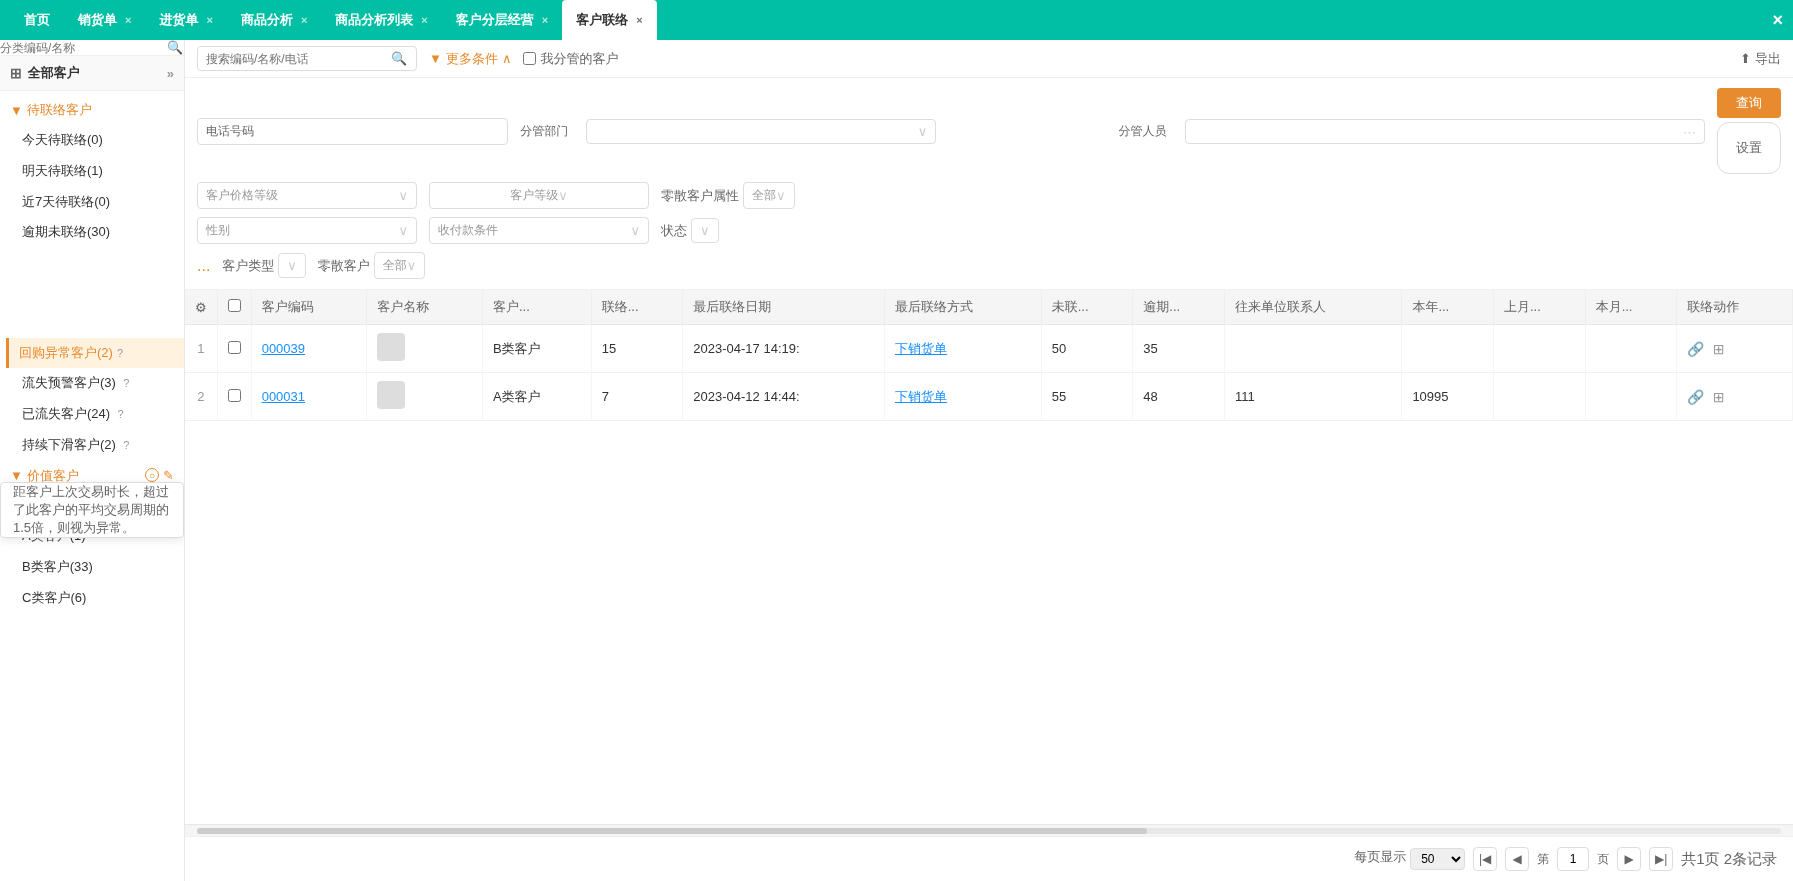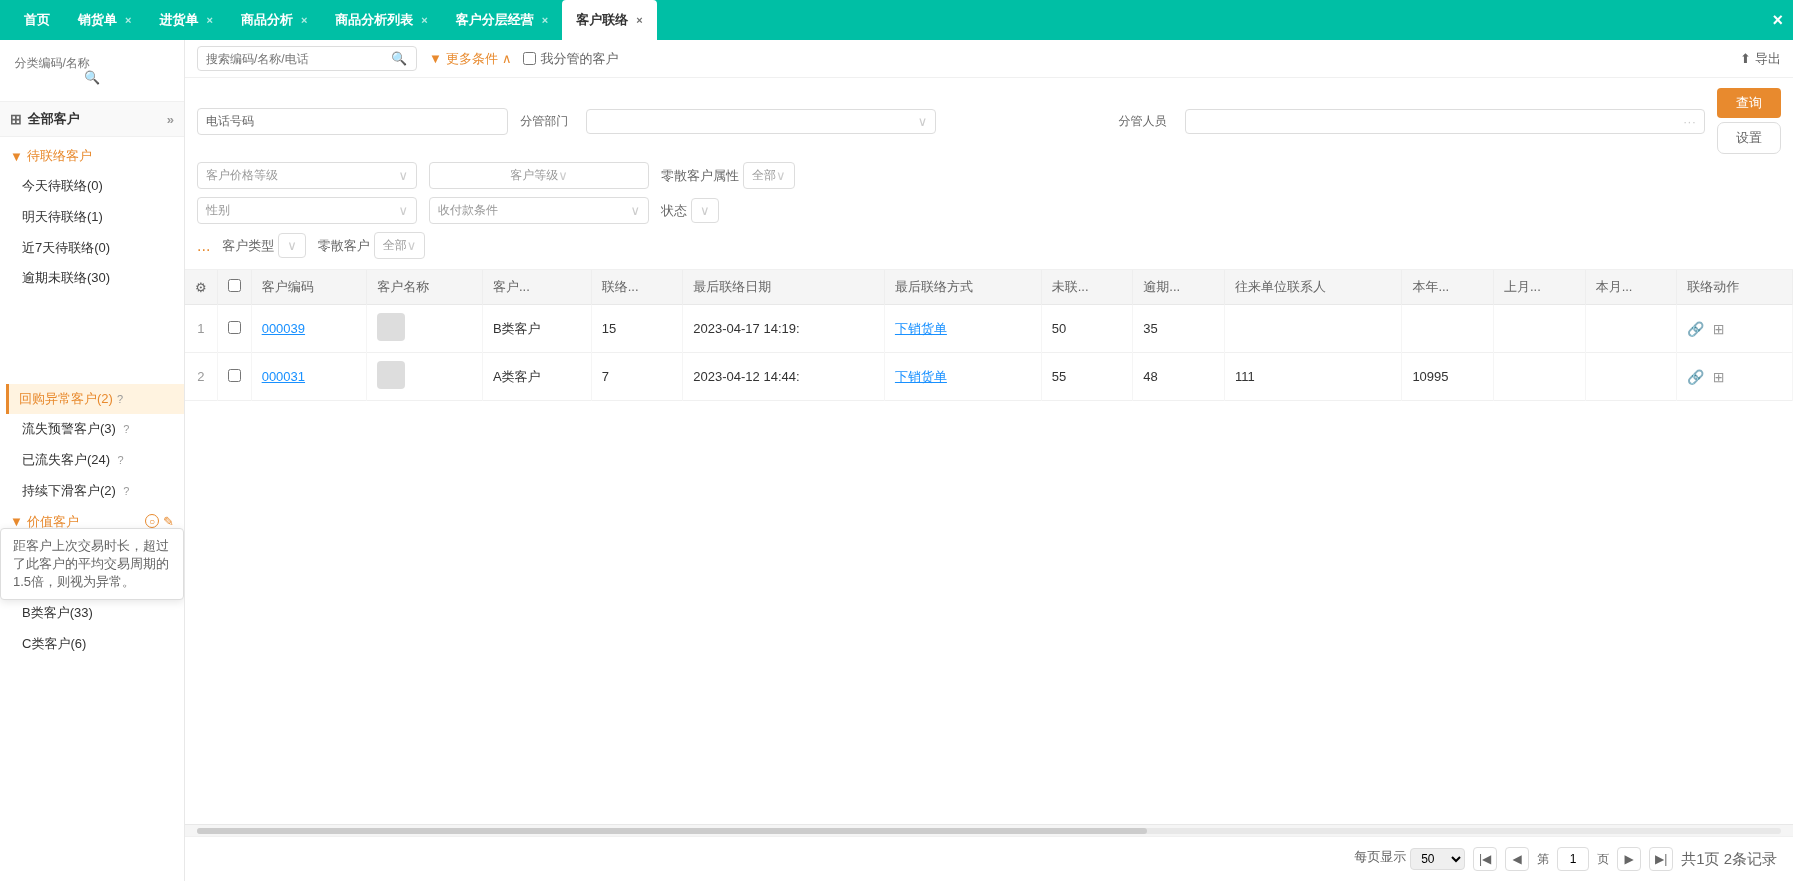--- a/index.html
+++ b/index.html
@@ -28,23 +28,22 @@
 
     
     .main-layout { display: flex; height: calc(881px - 40px); }
 
     
     .sidebar {
       width: 185px; background: white; border-right: 1px solid #e8e8e8;
       display: flex; flex-direction: column; overflow: hidden;
     }
     .sidebar-search {
-      display: flex; align-items: center; padding: 16px;
+      display: flex; align-items: center; padding: 0;
       border-bottom: 1px solid #f0f0f0;
-      flex-direction: column;
     }
     .sidebar-search input {
       flex: 1; border: none; outline: none; font-size: 12px; color: #999;
     }
     .sidebar-search .search-icon { color: #ccc; }
 
     .sidebar-title {
       display: flex; align-items: center; justify-content: space-between;
       padding: 8px 10px; font-weight: bold; color: #333; font-size: 13px;
       background: #f9f9f9; border-bottom: 1px solid #f0f0f0;
@@ -124,22 +123,22 @@
     .filter-select .sel-label { color: #999; font-size: 12px; }
     .filter-select .arr { color: #ccc; }
 
     .filter-inline { display: flex; align-items: center; gap: 4px; font-size: 12px; color: #666; }
 
     .btn-query {
       background: #e88a2e; color: white; border: none; border-radius: 4px;
       padding: 6px 18px; cursor: pointer; font-size: 13px;
     }
     .btn-setting {
-      background: white; color: #666; border: 1px solid #ddd; border-radius: 7px;
-      padding: 6px 18px; cursor: pointer; font-size: 13px;
+      background: white; color: #666; border: 1px solid #ddd; border-radius: 12px;
+      padding: 16px 18px; cursor: pointer; font-size: 13px;
     }
 
     .filter-ellipsis { color: #e88a2e; cursor: pointer; font-size: 16px; }
 
     
     .table-section { flex: 1; overflow: auto; }
     table { width: 100%; border-collapse: collapse; }
     thead tr { background: #f5f5f5; border-bottom: 1px solid #e8e8e8; }
     thead th {
       padding: 8px 10px; font-size: 12px; color: #666; font-weight: normal;
@@ -194,21 +193,21 @@
     .pag-input {
       width: 32px; height: 24px; border: 1px solid #ddd; border-radius: 4px;
       text-align: center; font-size: 12px;
     }
     .pag-total { color: #666; font-size: 15px; }
 
     
     .tooltip-box {
       position: absolute; left: 0; top: 230px;
       background: white; border: 1px solid #ddd; border-radius: 4px;
-      padding: 8px 12px; font-size: 12px; color: #666;
+      padding: 0 12px; font-size: 12px; color: #666;
       box-shadow: 0 2px 8px rgba(0,0,0,0.1); max-width: 340px; z-index: 100;
     }
   </style>
 </head>
 <body>
 
 <div class="top-nav">
   <div class="nav-item">
     <span>首页</span>
   </div>

